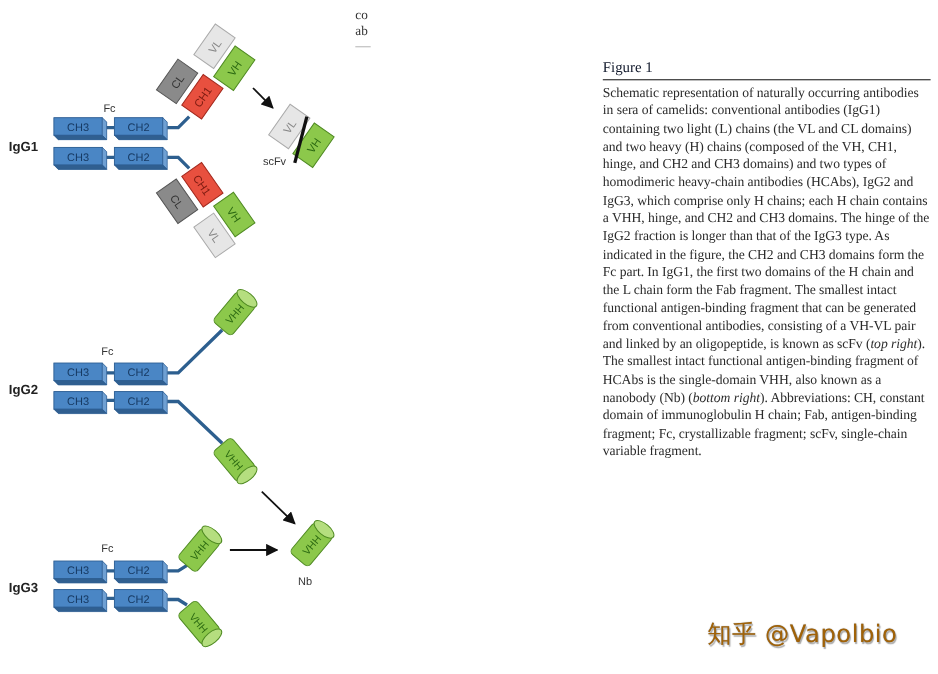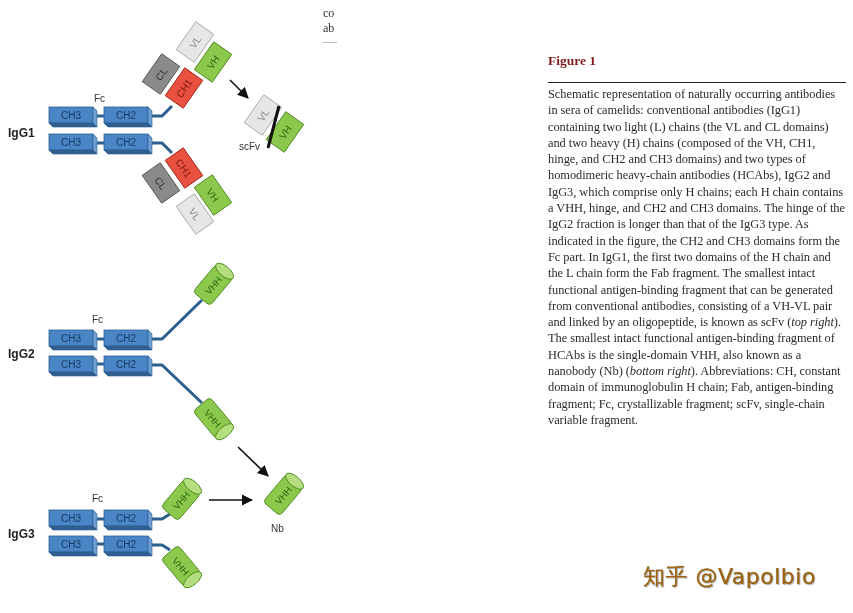--- a/index.html
+++ b/index.html
@@ -1,21 +1,21 @@
 <!DOCTYPE html>
 <html><head>
 <meta charset="utf-8">
 <style>
   html,body{margin:0;padding:0;background:#fff;}
   body{width:853px;height:613px;position:relative;overflow:hidden;font-family:"Liberation Sans",sans-serif;}
   #diagram{position:absolute;left:0;top:0;width:540px;height:613px;}
   .cut{position:absolute;left:323px;top:6px;font-family:"Liberation Serif",serif;font-size:12px;color:#333;line-height:15px;}
   .cut .rule{width:14px;height:1px;background:#bbb;margin-top:6px;}
   #caption{position:absolute;left:548px;top:53px;width:298px;font-family:"Liberation Serif",serif;color:#2b2b2b;}
-  #caption .title{font-weight:bold;color:#7f1d1d;font-size:13.5px;margin-bottom:13px;}
+  #caption .title{font-weight:normal;color:#0f172a;font-size:13.5px;margin-bottom:3px;}
   #caption .hr{height:1px;background:#222;margin-bottom:3px;}
   #caption .body{font-size:12.4px;line-height:16.3px;letter-spacing:-0.05px;}
   #caption .body i{}
   #watermark{position:absolute;left:643px;top:562px;font-size:22px;color:#a16207;
     text-shadow:0 0 1px #888,1px 1px 1px #aaa;font-family:"DejaVu Sans",sans-serif;letter-spacing:0.5px;}
 </style>
 </head>
 <body>
 
 <div class="cut">

